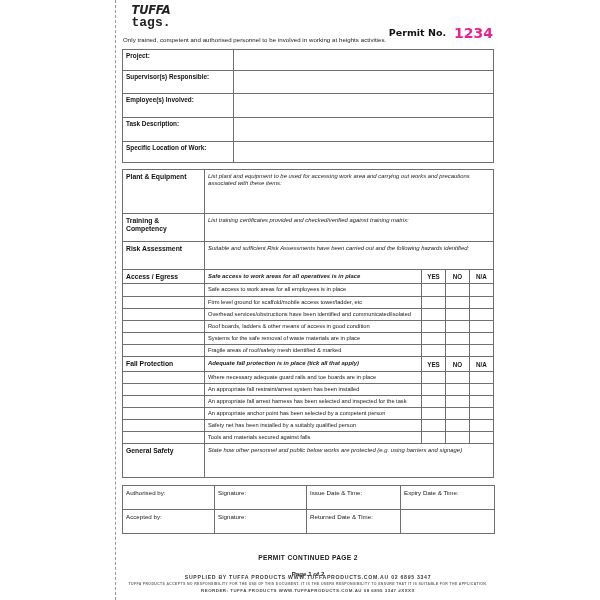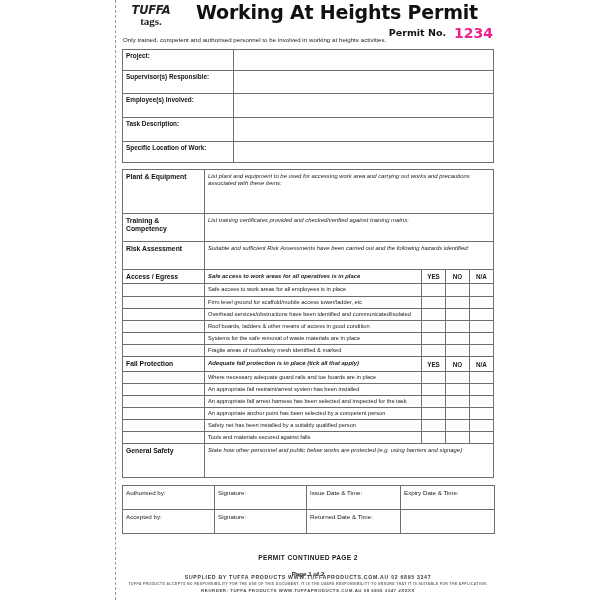--- a/index.html
+++ b/index.html
@@ -51,23 +51,23 @@
   .logo .brand {
     font-family: "DejaVu Sans", sans-serif;
     font-weight: bold;
     font-style: italic;
     font-size: 11.5px;
     letter-spacing: -0.3px;
     color: #232323;
     display: block;
   }
   .logo .brand-sub {
-    font-family: Liberation Serif, serif;
-    font-weight: bold;
-    font-size: 11px;
+    font-family: Liberation Mono, monospace;
+    font-weight: bold;
+    font-size: 13px;
     color: #232323;
     display: block;
     margin-top: -1px;
   }
   .doc-title {
     position: absolute;
     left: 58px;
     right: 0px;
     top: 1px;
     text-align: center;
@@ -223,21 +223,20 @@
 
 <div id="perforation"></div>
 
 <div id="sheet">
 
   <div class="header">
     <div class="logo">
       <span class="brand">TUFFA</span>
       <span class="brand-sub">tags.</span>
     </div>
-    <div class="doc-title">Working At Heights Permit</div>
     <div class="permit-no-wrap">
       <span class="permit-no-label">Permit No.</span><span class="permit-no-value">1234</span>
     </div>
     <div class="notice">Only trained, competent and authorised personnel to be involved in working at heights activities.</div>
   </div>
 
   <table class="form" id="details-table">
     <tbody>
       <tr>
         <td class="lbl">Project:</td>

